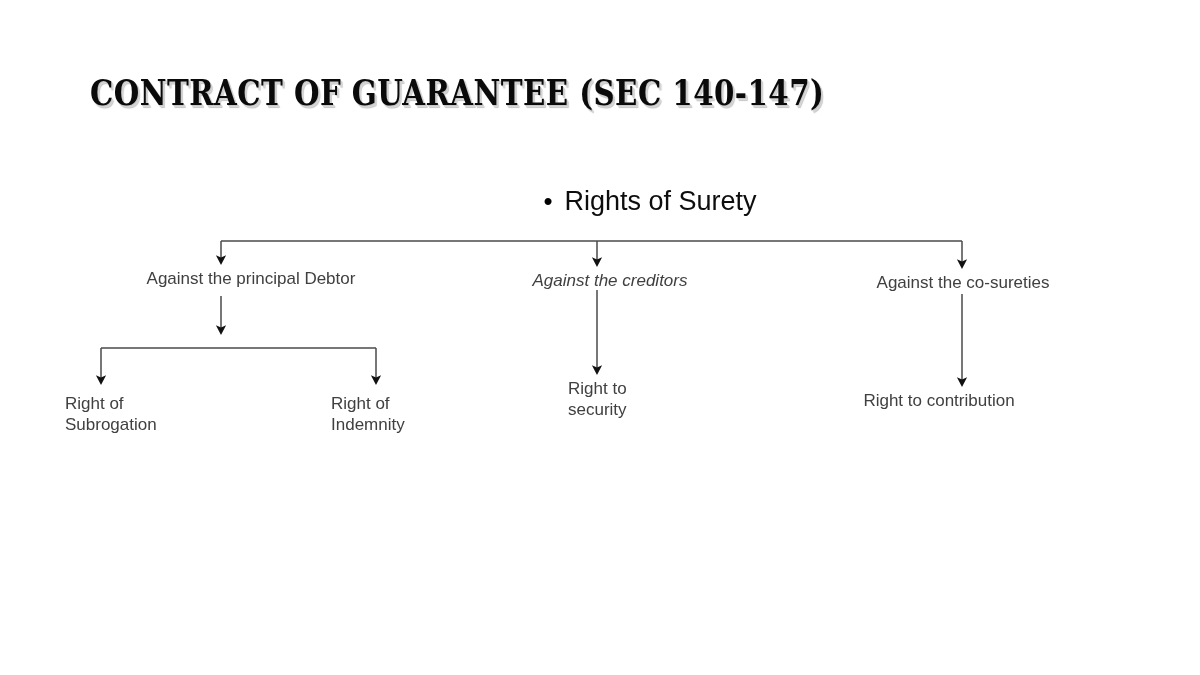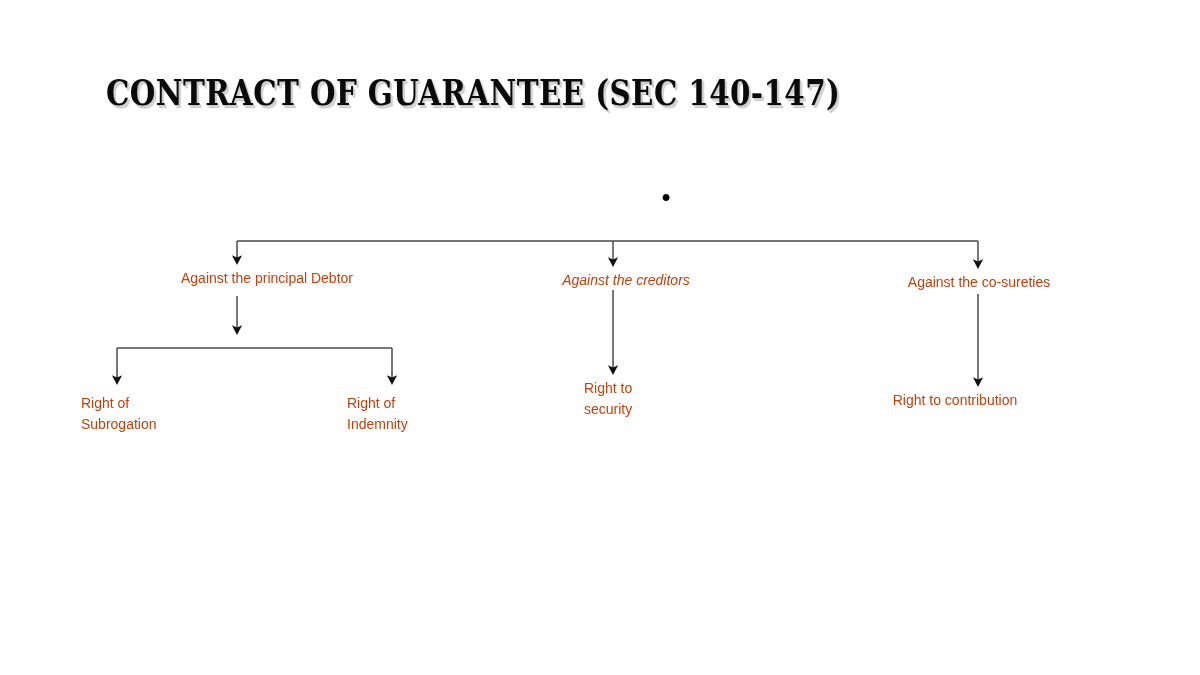--- a/index.html
+++ b/index.html
@@ -14,21 +14,20 @@
     position: relative;
     overflow: hidden;
     font-family: "Liberation Sans", sans-serif;
     color: #000000;
   }
 
   #slide {
     position: absolute;
     inset: 0;
     background: #ffffff;
-    margin-left: 16px;
   }
 
   
   #slide-title {
     position: absolute;
     left: 90px;
     top: 71px;
     width: 1020px;
     font-family: "DejaVu Serif", "Liberation Serif", serif;
     font-size: 35px;
@@ -77,23 +76,23 @@
     left: 0;
     top: 0;
     width: 1200px;
     height: 675px;
     pointer-events: none;
   }
 
   
   .node-label {
     position: absolute;
-    font-size: 14px;
+    font-size: 17px;
     line-height: 21px;
-    color: #c2410c;
+    color: #404040;
     white-space: pre-line;
   }
   .node-label.centered {
     text-align: center;
     transform: translateX(-50%);
   }
   .node-label.left {
     text-align: left;
   }
 
@@ -110,20 +109,21 @@
 </style>
 </head>
 <body>
 
 <div id="slide">
 
   <div id="slide-title">Contract of guarantee (sec 140-147)</div>
 
   <div id="heading-row">
     <span class="bullet-dot">•</span>
+    <span id="heading-text">Rights of Surety</span>
   </div>
 
   <svg id="connectors" viewBox="0 0 1200 675">
     <defs>
       <marker id="arrowhead" markerWidth="8" markerHeight="8" refX="3.2" refY="4" orient="auto" markerUnits="strokeWidth">
         <path d="M0,0.6 L6.6,4 L0,7.4 L1.5,4 Z" fill="#111111"></path>
       </marker>
     </defs>
 
     <g stroke="#4a4a4a" stroke-width="1.5" fill="none">

